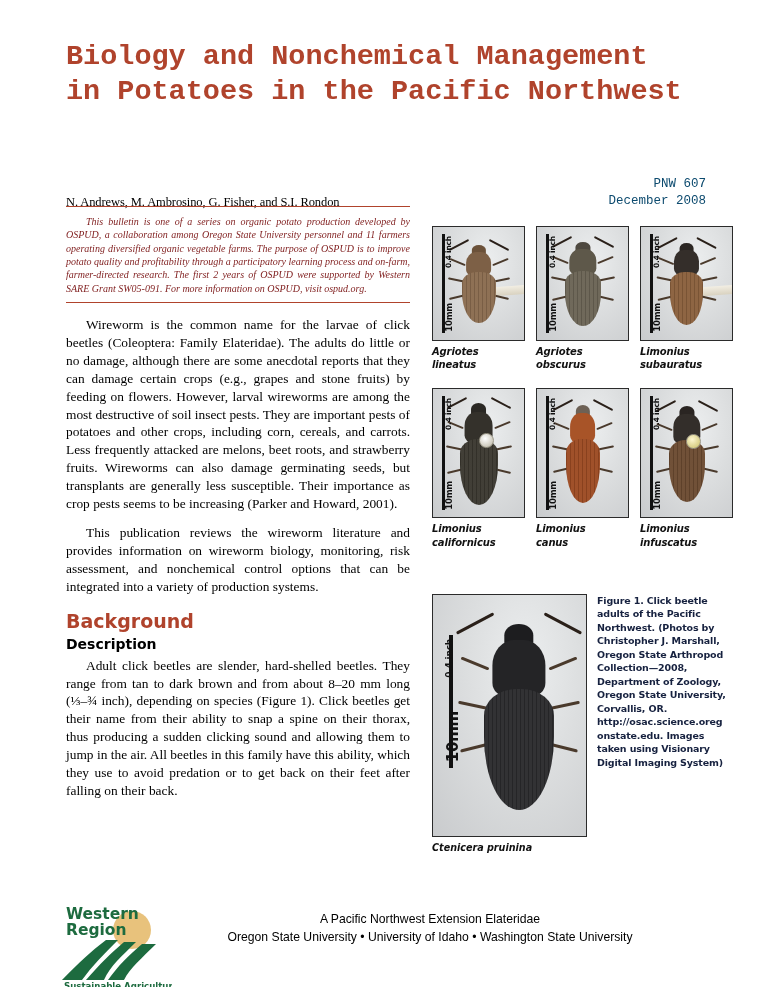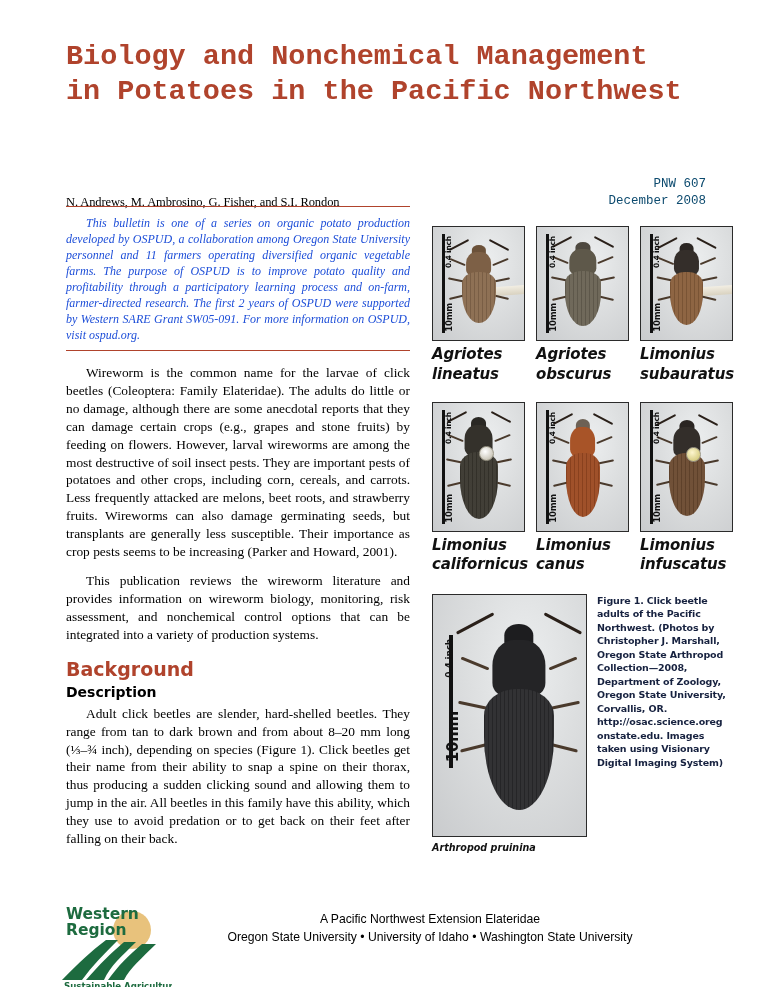--- a/index.html
+++ b/index.html
@@ -72,23 +72,23 @@
     width: 344px;
   }
   .rule {
     border: 0;
     border-top: 1.2px solid #B0432C;
     margin: 0;
   }
   .abstract {
     font-family: "Liberation Serif", serif;
     font-style: italic;
-    font-size: 12px;
+    font-size: 10px;
     line-height: 1.335;
-    color: #1d4ed8;
+    color: #7f1d1d;
     text-align: justify;
     text-indent: 20px;
     margin: 8px 0 7px 0;
     hyphens: manual;
   }
   .body-p {
     font-family: "Liberation Serif", serif;
     font-size: 13.4px;
     line-height: 1.335;
     color: #000;
@@ -264,21 +264,21 @@
     background: radial-gradient(circle at 40% 35%, #ffffff, #cdc9bc 70%, #8d8a7e);
     border: 1px solid #9c9888;
     z-index: 4;
   }
   .spec-tag.yellow {
     background: radial-gradient(circle at 40% 35%, #fdf6cf, #d9cf86 70%, #958c4c);
   }
 
   .photo-caption {
     font-family: "DejaVu Sans", sans-serif;
-    font-size: 15px;
+    font-size: 10px;
     font-weight: 700;
     font-style: italic;
     color: #111;
     line-height: 1.32;
     margin-top: 4px;
     letter-spacing: -0.15px;
   }
 
   
   .fig-block {
@@ -548,21 +548,21 @@
           <div class="leg l3" style="width:30px;left:-24px;height:3px;"></div>
           <div class="leg r1" style="width:30px;right:-24px;height:3px;"></div>
           <div class="leg r2" style="width:32px;right:-26px;height:3px;"></div>
           <div class="leg r3" style="width:30px;right:-24px;height:3px;"></div>
           <div class="head" style="background:#1d1d1f;"></div>
           <div class="pronotum" style="background:#242426;"></div>
           <div class="elytra" style="background:#2a2a2c;"></div>
         </div>
       </div>
       <div class="big-caption">
-        <span>Arthropod</span>
+        <span>Ctenicera</span>
         <span>pruinina</span>
       </div>
     </div>
 
     <div class="fig-caption">Figure 1. Click beetle adults of the Pacific Northwest. (Photos by Christopher J. Marshall, Oregon State Arthropod Collection—2008, Department of Zoology, Oregon State University, Corvallis, OR. http://osac.science.oregonstate.edu. Images taken using Visionary Digital Imaging System)</div>
   </div>
 
   <div class="sare-logo">
     <svg viewBox="0 0 112 96" width="112" height="96" aria-hidden="true">
       <circle cx="72" cy="30" r="19" fill="#e8c27c"></circle>

